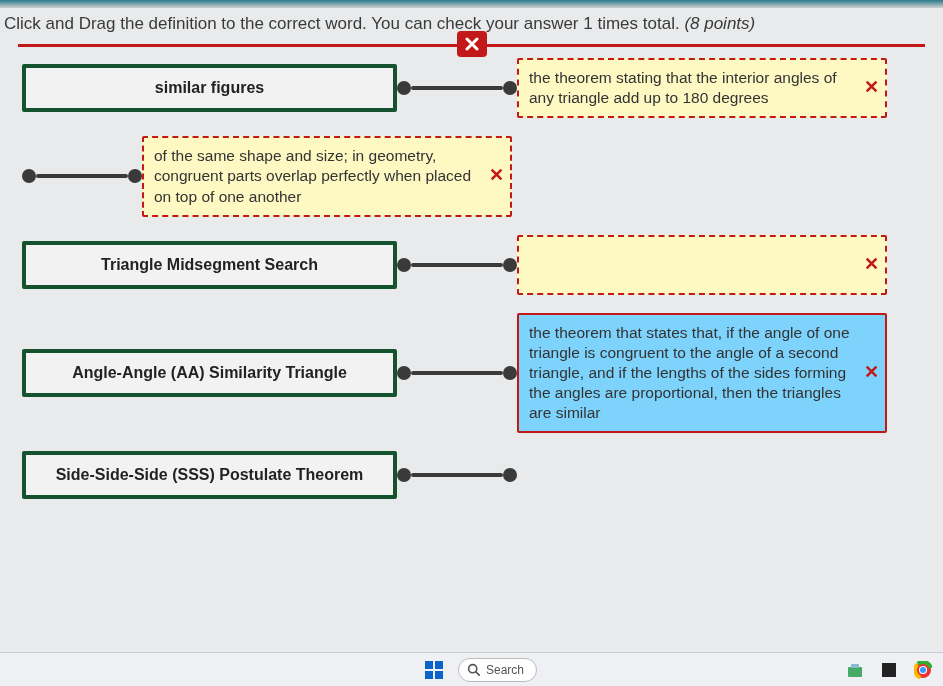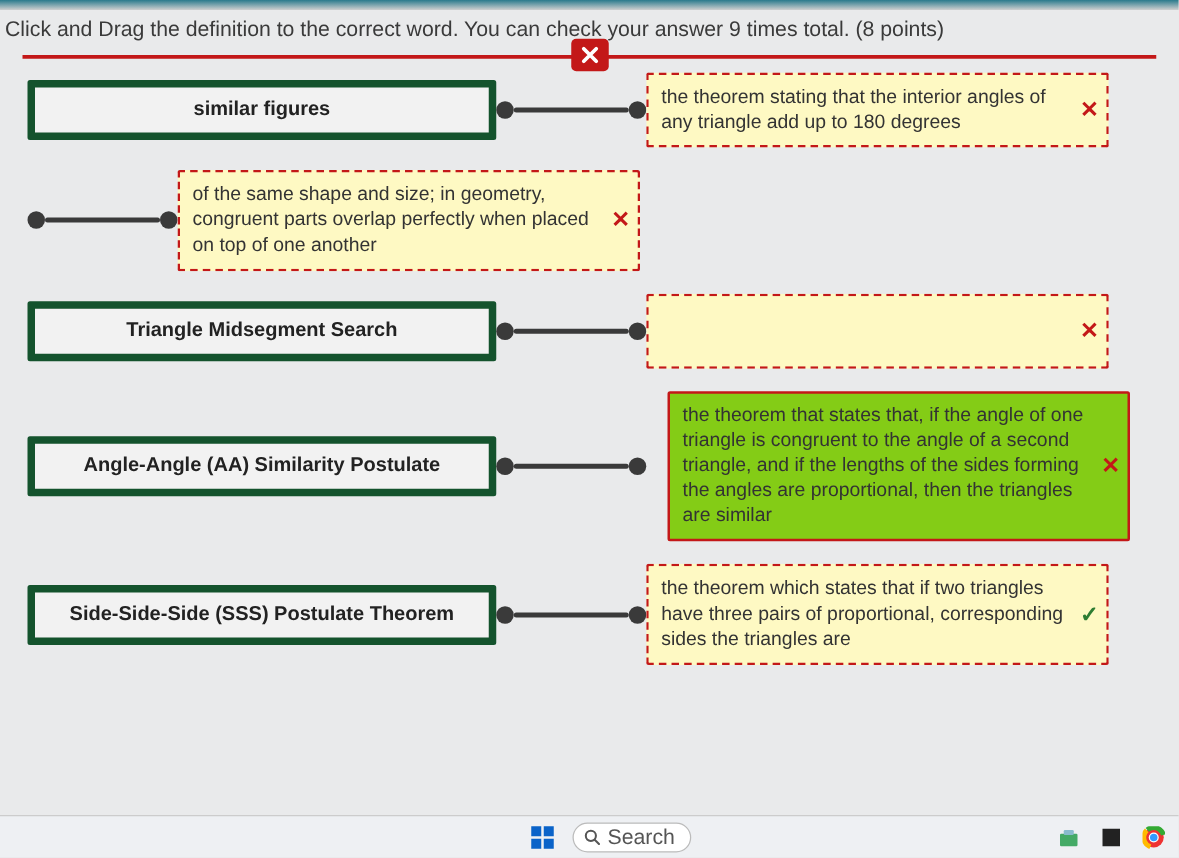--- a/index.html
+++ b/index.html
@@ -13,21 +13,21 @@
   }
   .top-bar {
     height: 8px;
     background: linear-gradient(to bottom, #2a7a8c, #d0d0d0);
   }
   .instructions {
     padding: 6px 8px 10px 4px;
     font-size: 17px;
     color: #3a3a3a;
   }
-  .instructions .points { }
+  .instructions .points { font-style: italic; }
   .divider-wrap {
     position: relative;
     height: 0;
     margin: 0 18px 14px 18px;
   }
   .red-line {
     border: none;
     border-top: 3px solid #c31818;
   }
   .divider-badge {
@@ -48,21 +48,21 @@
     padding: 0 22px;
   }
   .row {
     display: flex;
     align-items: center;
     margin-bottom: 18px;
   }
   .term {
     width: 375px;
     min-height: 48px;
-    border: 6px solid #14532d;
+    border: 4px solid #14532d;
     background: #f2f2f2;
     display: flex;
     align-items: center;
     justify-content: center;
     text-align: center;
     font-weight: bold;
     font-size: 16px;
     color: #222;
     padding: 6px 10px;
     border-radius: 2px;
@@ -94,22 +94,21 @@
     background: #fef9c3;
     padding: 8px 34px 8px 10px;
     font-size: 15.5px;
     color: #333;
     line-height: 1.3;
     position: relative;
     border-radius: 2px;
   }
   .definition.solid {
     border-style: solid;
-    background: #84cc16;
-    margin-left: 17px;
+    background: #7dd3fc;
   }
   .status-icon {
     position: absolute;
     right: 6px;
     top: 50%;
     transform: translateY(-50%);
     font-weight: bold;
     font-size: 18px;
   }
   .status-icon.wrong { color: #c31818; }
@@ -140,33 +139,33 @@
   .win-icon span { background: #0a63c9; }
   .search-box {
     display: flex;
     align-items: center;
     gap: 6px;
     background: #fff;
     border: 1px solid #bbb;
     border-radius: 14px;
     padding: 2px 12px 2px 8px;
     height: 24px;
-    font-size: 17px;
+    font-size: 12px;
     color: #555;
   }
   .search-box svg { display:block; }
   .tb-icon { width:20px; height:20px; display:flex; align-items:center; justify-content:center; }
 </style>
 </head>
 <body>
 
 <div class="top-bar"></div>
 
 <div class="instructions">
-  <span>Click and Drag the definition to the correct word. You can check your answer 9 times total.</span>
+  <span>Click and Drag the definition to the correct word. You can check your answer 1 times total.</span>
   <span class="points">(8 points)</span>
 </div>
 
 <div class="divider-wrap">
   <hr class="red-line">
   <div class="divider-badge">
     <svg width="14" height="14" viewBox="0 0 14 14">
       <path d="M2 2 L12 12 M12 2 L2 12" stroke="#fff" stroke-width="3" stroke-linecap="round"></path>
     </svg>
   </div>
@@ -210,45 +209,41 @@
       <div class="connector-line"></div>
       <div class="connector-dot"></div>
     </div>
     <div class="definition">
       <span class="status-icon wrong">✕</span>
     </div>
   </div>
 
   <div class="row">
     <div class="term">
-        <span>Angle-Angle (AA) Similarity Postulate</span>
+        <span>Angle-Angle (AA) Similarity Triangle</span>
       </div>
     <div class="connector">
       <div class="connector-dot"></div>
       <div class="connector-line"></div>
       <div class="connector-dot"></div>
     </div>
     <div class="definition solid">
       <span>the theorem that states that, if the angle of one triangle is congruent to the angle of a second triangle, and if the lengths of the sides forming the angles are proportional, then the triangles are similar</span>
       <span class="status-icon wrong">✕</span>
     </div>
   </div>
 
   <div class="row" style="margin-bottom:0;">
     <div class="term">
         <span>Side-Side-Side (SSS) Postulate Theorem</span>
       </div>
     <div class="connector">
       <div class="connector-dot"></div>
       <div class="connector-line"></div>
       <div class="connector-dot"></div>
-    </div>
-    <div class="definition">
-      <span>the theorem which states that if two triangles have three pairs of proportional, corresponding sides the triangles are</span>
-      <span class="status-icon right">✓</span>
     </div>
   </div>
 
 </div>
 
 <div class="taskbar">
   <div class="spacer-left"></div>
   <div class="tb-icon">
     <div class="win-icon">
       <span></span>

